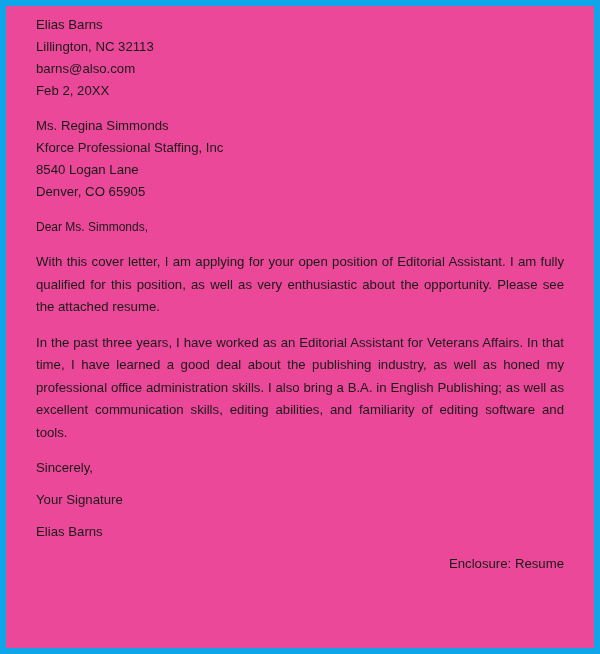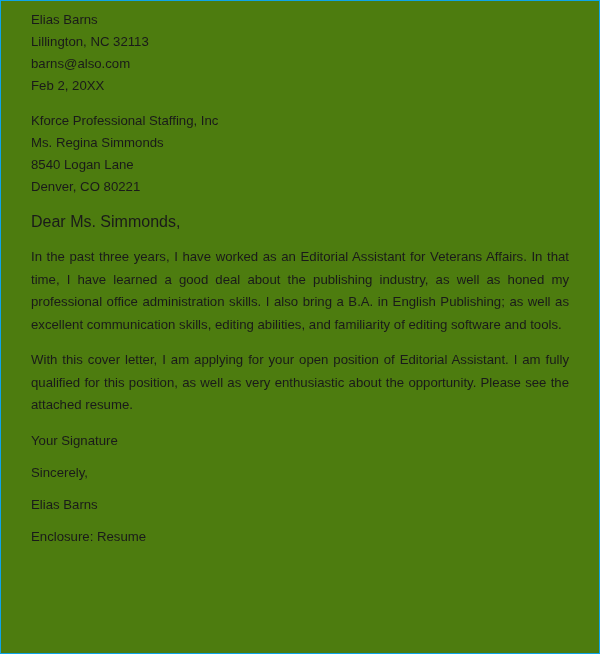--- a/index.html
+++ b/index.html
@@ -11,81 +11,82 @@
     width: 600px;
     height: 654px;
     font-family: "Liberation Sans", sans-serif;
     color: #1a1a1a;
     overflow: hidden;
   }
   .page {
     box-sizing: border-box;
     width: 600px;
     height: 654px;
-    background: #4d7c0f;
-    border: 1px solid #0ea5e9;
+    background: #ec4899;
+    border: 6px solid #0ea5e9;
     padding: 8px 30px 0 30px;
   }
   .block {
     margin: 0;
   }
   .line {
     font-size: 13.2px;
     line-height: 22px;
     white-space: nowrap;
   }
   .sender-block {
     margin-bottom: 13px;
   }
   .recipient-block {
     margin-bottom: 13px;
   }
   .salutation {
-    font-size: 16px;
+    font-size: 12px;
     line-height: 22px;
     margin-bottom: 13px;
   }
   .para {
     font-size: 13.2px;
     line-height: 22.5px;
     text-align: justify;
     text-justify: inter-word;
     margin: 0 0 13px 0;
   }
   .closing-block .line {
     margin-bottom: 10px;
   }
   .closing-block .line:last-child {
     margin-bottom: 0;
+    text-align: right;
   }
 </style>
 </head>
 <body>
 
 <div class="page">
 
   <div class="block sender-block">
     <div class="line">Elias Barns</div>
     <div class="line">Lillington, NC 32113</div>
     <div class="line">barns@also.com</div>
     <div class="line">Feb 2, 20XX</div>
   </div>
 
   <div class="block recipient-block">
+    <div class="line">Ms. Regina Simmonds</div>
     <div class="line">Kforce Professional Staffing, Inc</div>
-    <div class="line">Ms. Regina Simmonds</div>
     <div class="line">8540 Logan Lane</div>
-    <div class="line">Denver, CO 80221</div>
+    <div class="line">Denver, CO 65905</div>
   </div>
 
   <div class="salutation">Dear Ms. Simmonds,</div>
 
+  <p class="para">With this cover letter, I am applying for your open position of Editorial Assistant. I am fully qualified for this position, as well as very enthusiastic about the opportunity. Please see the attached resume.</p>
   <p class="para">In the past three years, I have worked as an Editorial Assistant for Veterans Affairs. In that time, I have learned a good deal about the publishing industry, as well as honed my professional office administration skills. I also bring a B.A. in English Publishing; as well as excellent communication skills, editing abilities, and familiarity of editing software and tools.</p>
-  <p class="para">With this cover letter, I am applying for your open position of Editorial Assistant. I am fully qualified for this position, as well as very enthusiastic about the opportunity. Please see the attached resume.</p>
 
   <div class="block closing-block">
+    <div class="line">Sincerely,</div>
     <div class="line">Your Signature</div>
-    <div class="line">Sincerely,</div>
     <div class="line">Elias Barns</div>
     <div class="line">Enclosure: Resume</div>
   </div>
 
 </div>
 
 </body></html>

